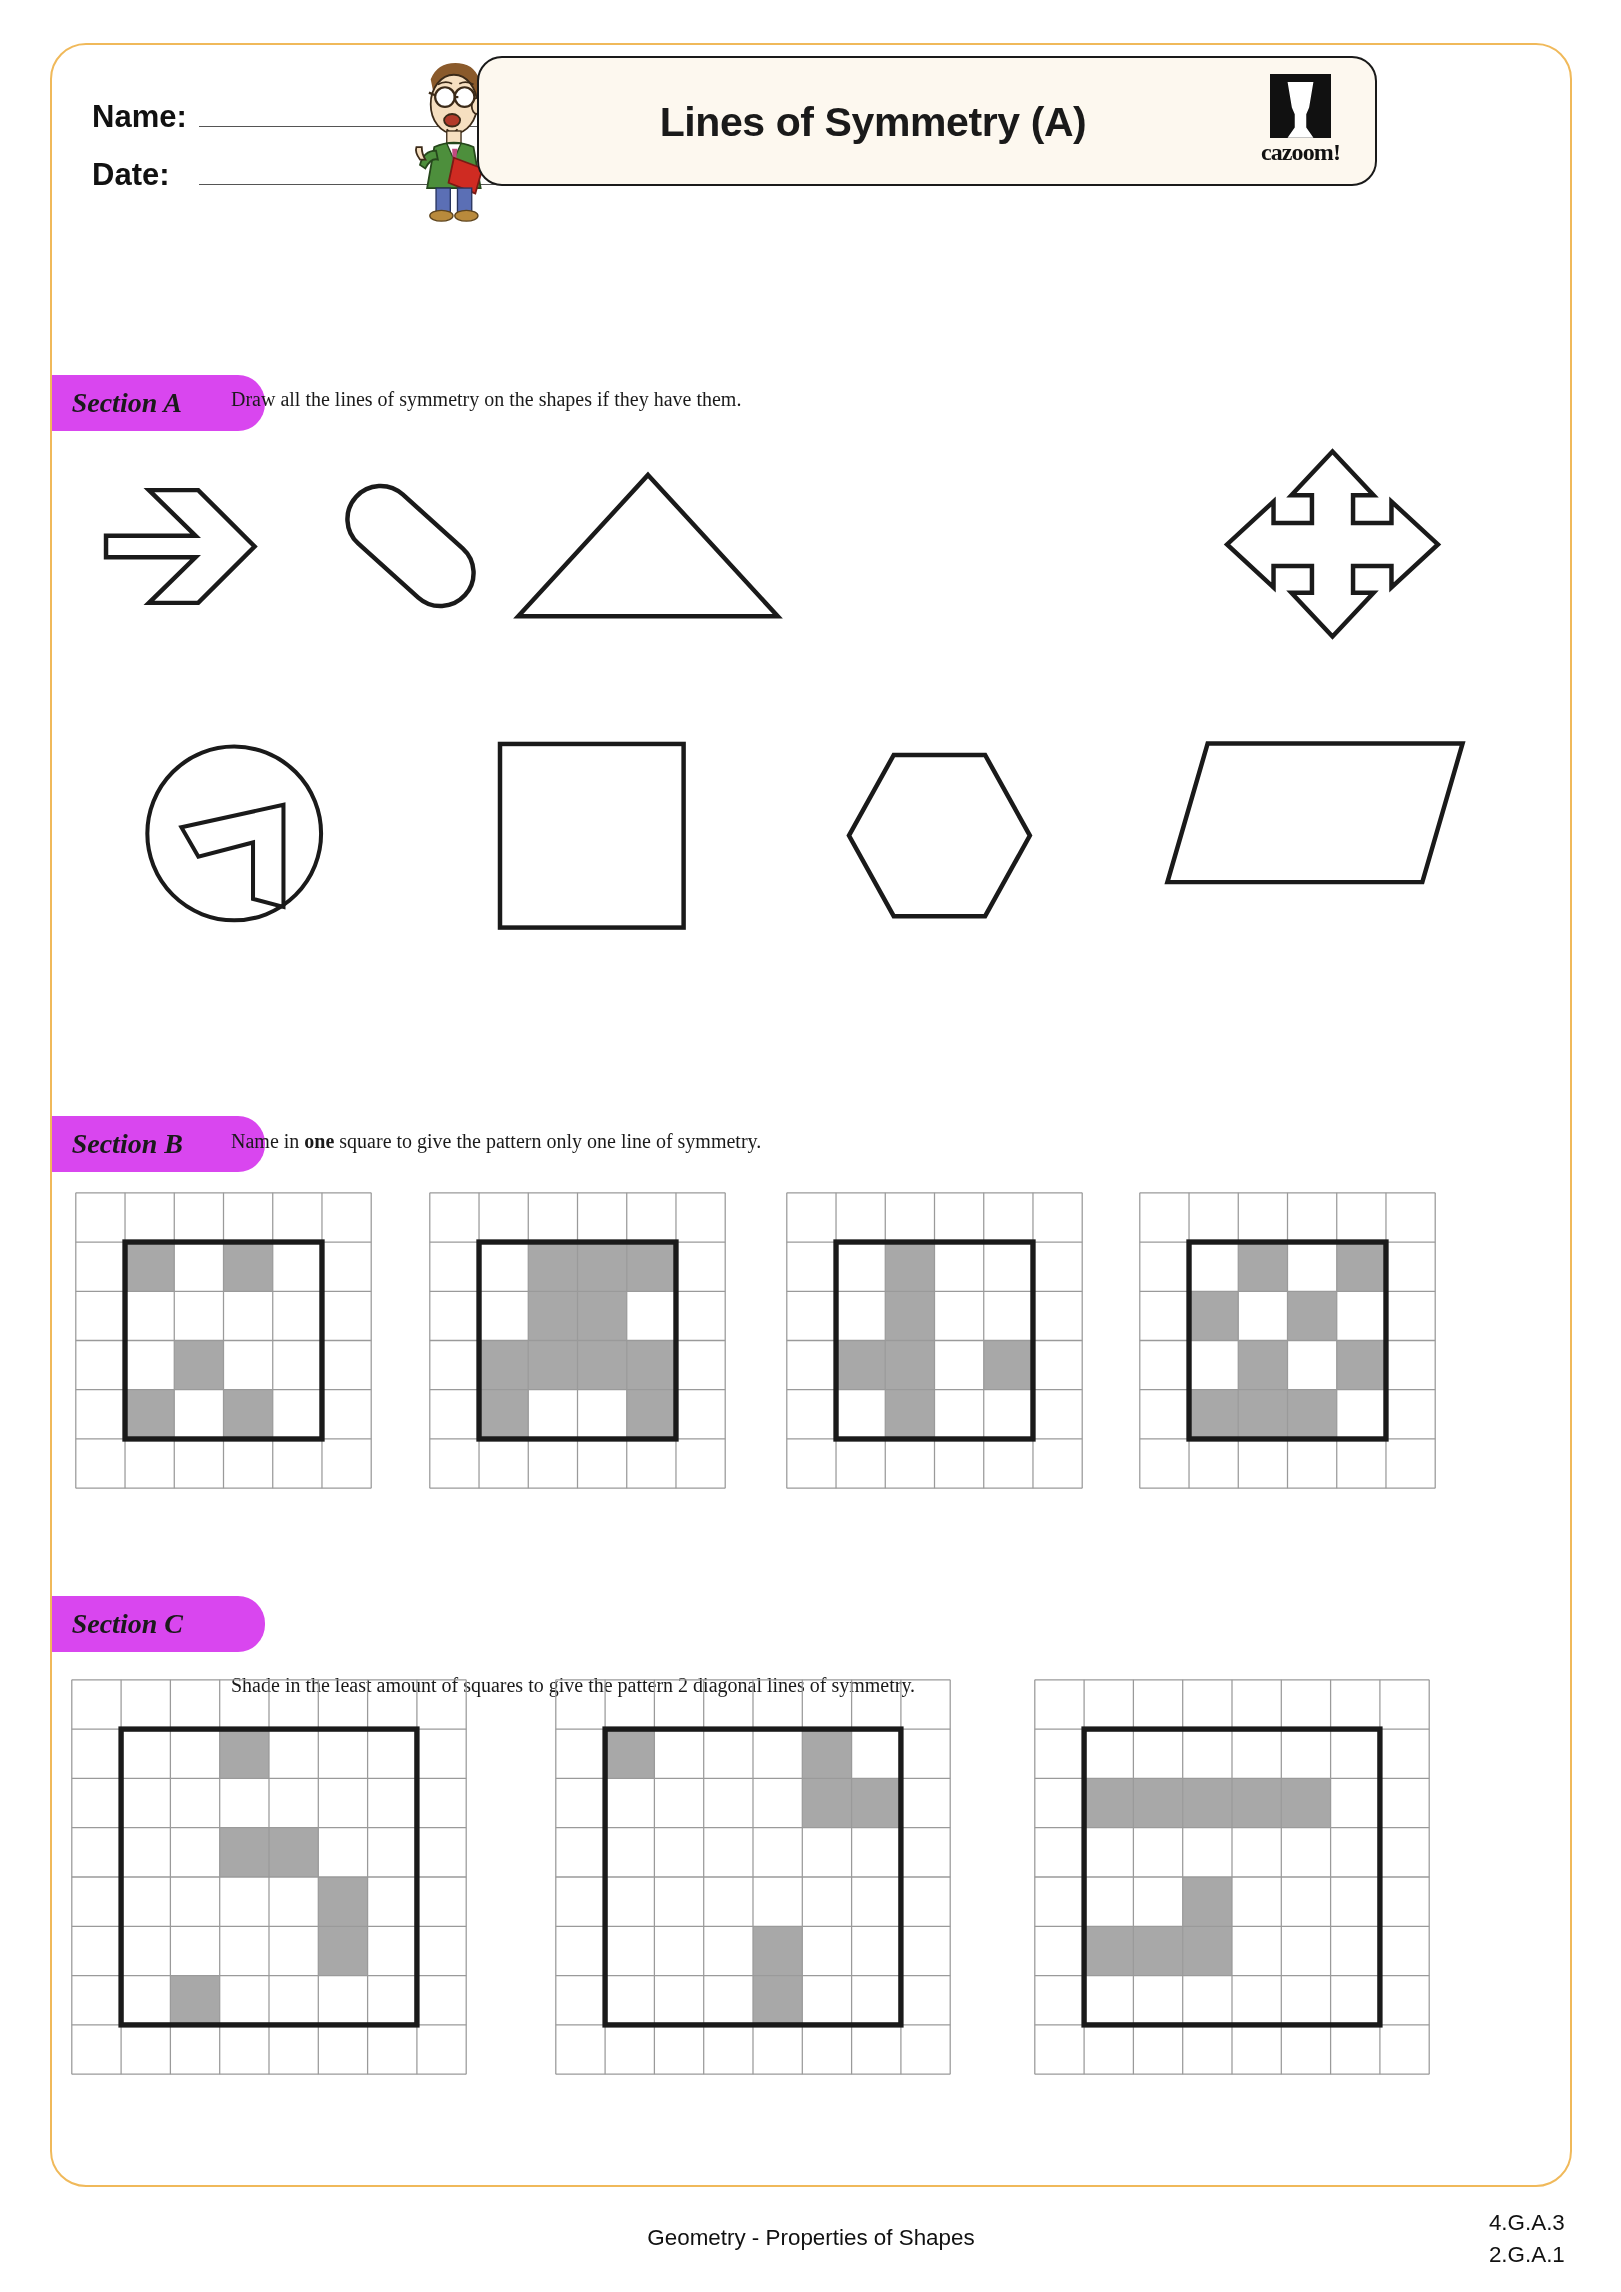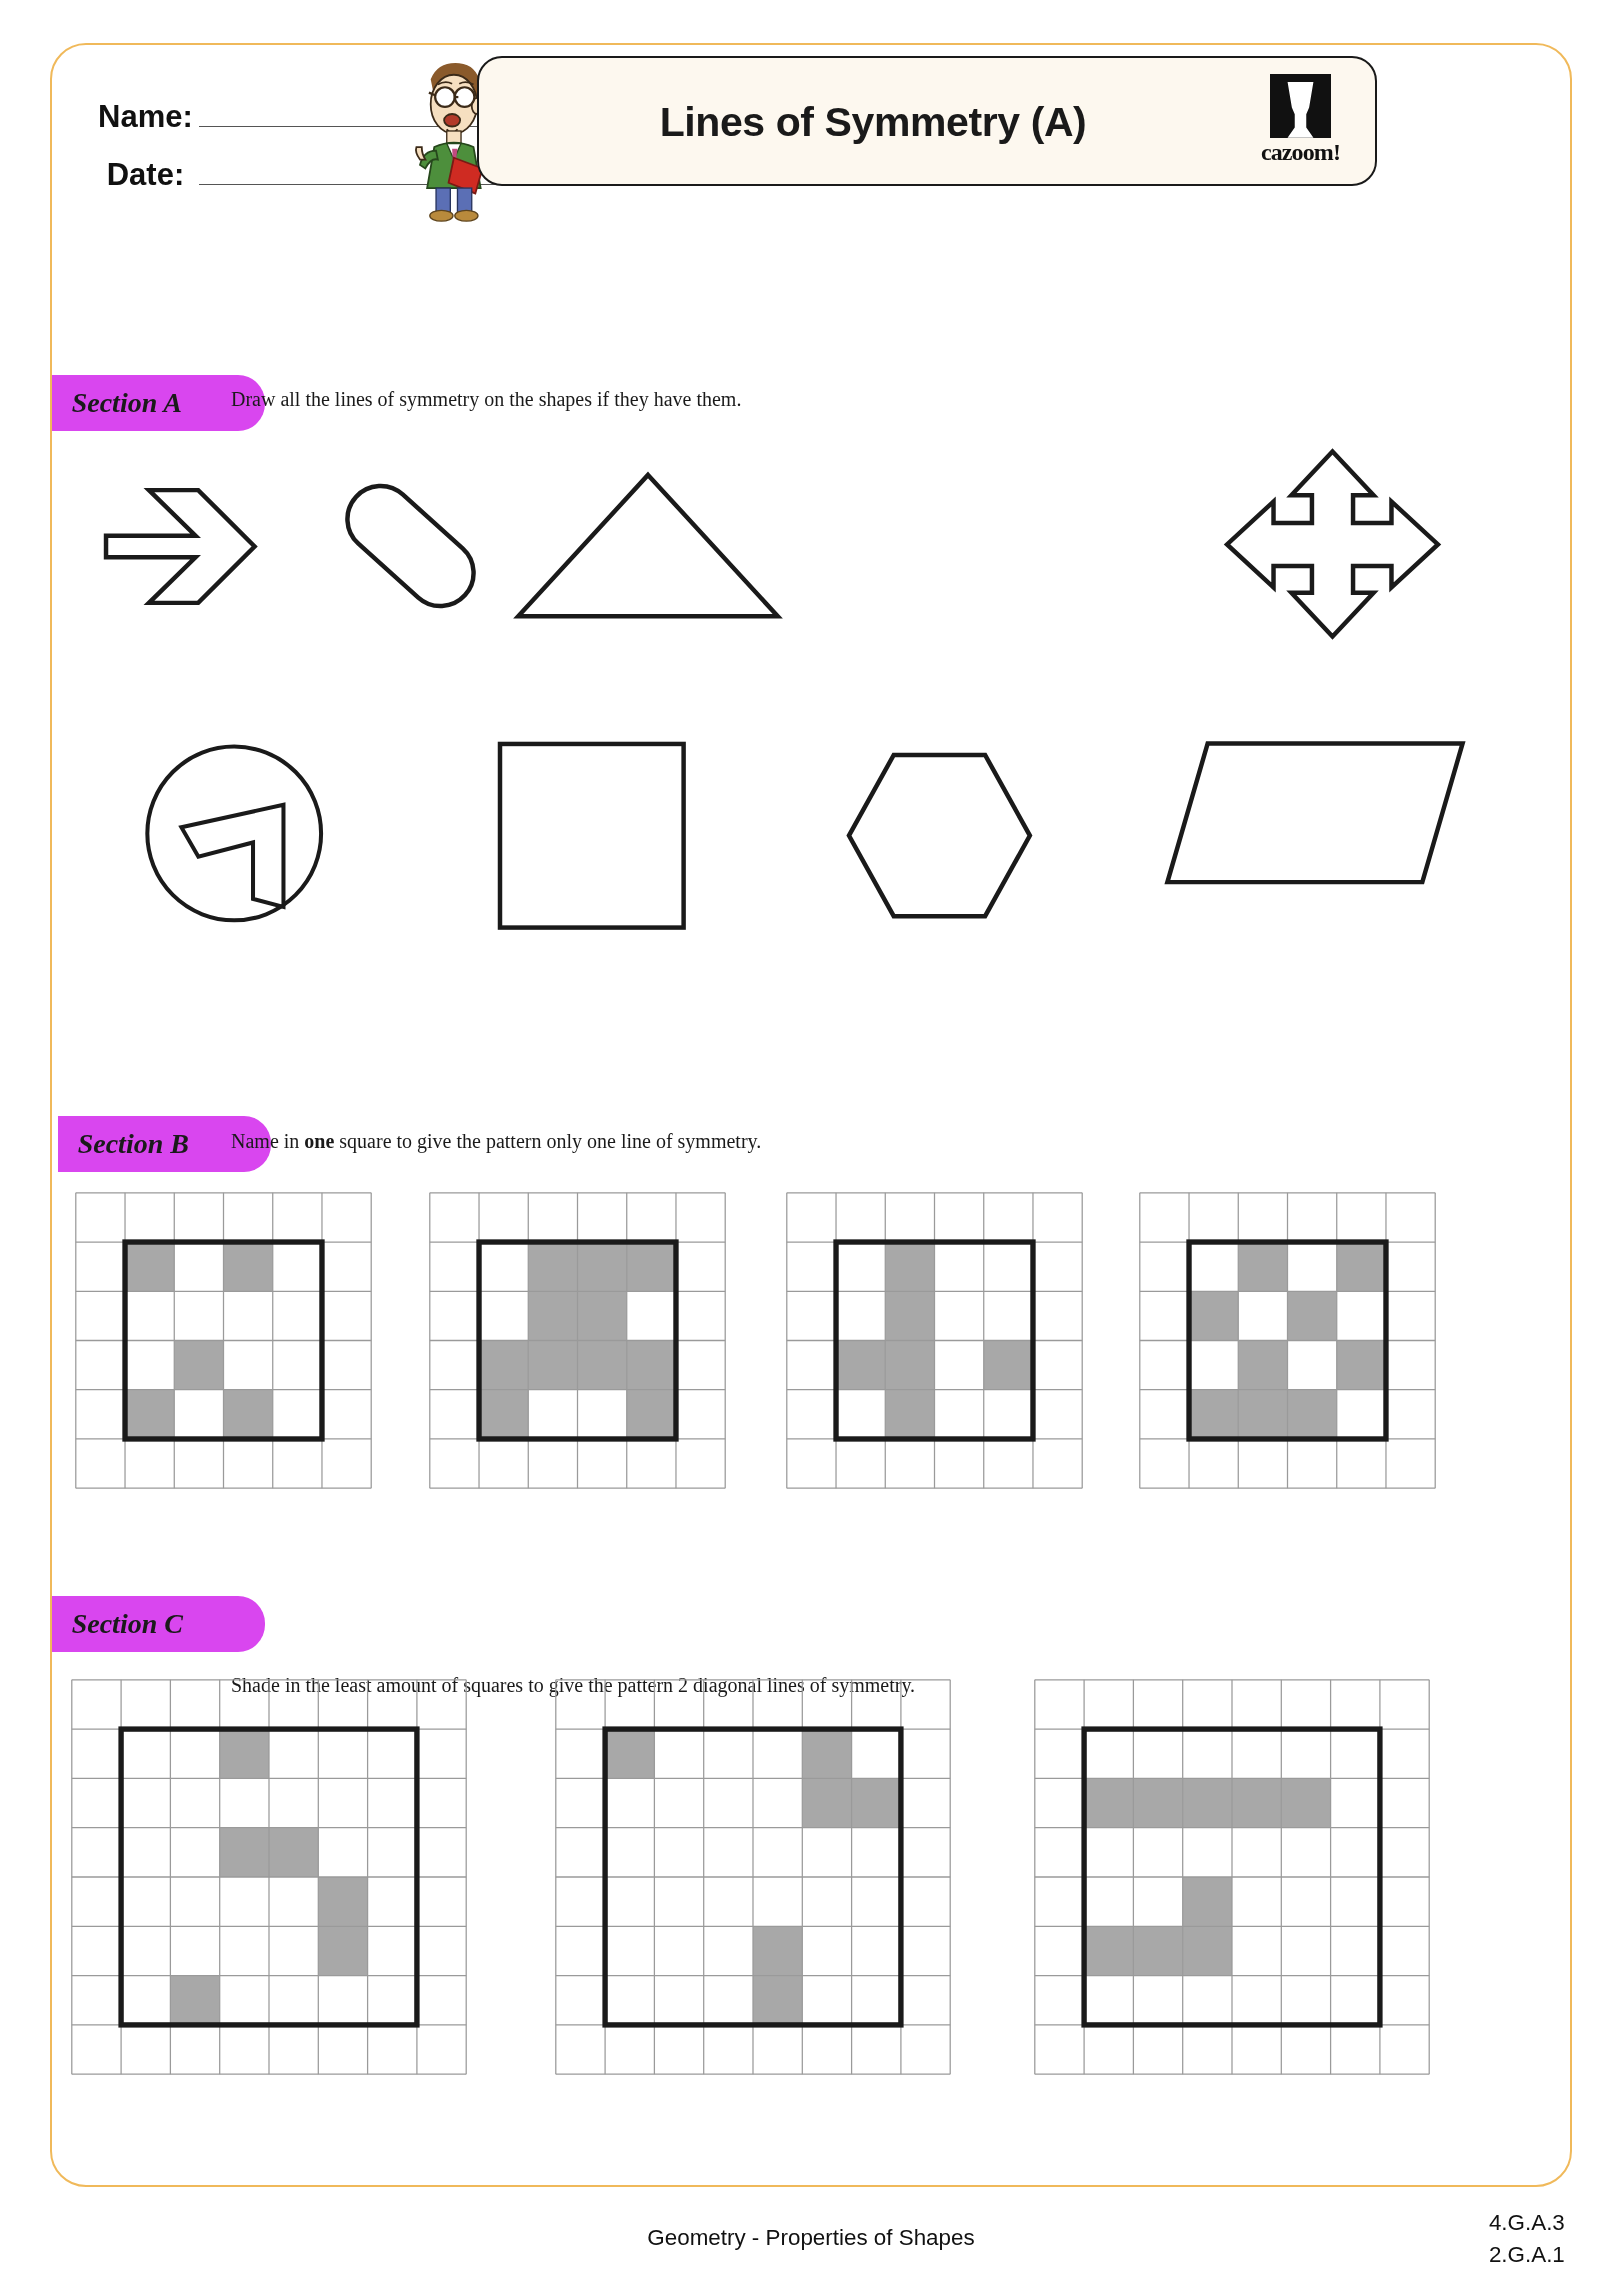--- a/index.html
+++ b/index.html
@@ -29,21 +29,20 @@
     background: #ffffff;
   }
 
   
   #header {
     position: absolute;
     left: 0;
     top: 0;
     width: 1522px;
     height: 269px;
-    text-align: center;
   }
   .field-row {
     position: absolute;
     display: flex;
     align-items: baseline;
   }
   .field-label {
     font-size: 31px;
     font-weight: bold;
     color: #111;
@@ -316,21 +315,21 @@
       <path d="M60 12 L162 12 L212 102 L162 192 L60 192 L10 102 Z" fill="#ffffff" stroke="#1a1a1a" stroke-width="5" stroke-linejoin="miter"></path>
     </svg>
   </div>
 
   <div class="shape-cell" style="left:1102px; top:685px;">
     <svg width="322" height="179" viewBox="0 0 360 200">
       <path d="M60 15 L345 15 L300 170 L15 170 Z" fill="#ffffff" stroke="#1a1a1a" stroke-width="5" stroke-linejoin="miter"></path>
     </svg>
   </div>
 
-  <div class="section-tag" style="left:0px; top:1071px;margin-left:6px;">Section B</div>
+  <div class="section-tag" style="left:0px; top:1071px;">Section B</div>
   <div class="section-instr" style="left:179px; top:1085px;"><span>Name in </span><b>one</b><span> square to give the pattern only one line of symmetry.</span></div>
 
   <div class="grid-wrap" id="sb-grid-0" style="left:22.4px;  top:1146px;">
       <svg width="299" height="299" viewBox="0 0 334 334">
         <g transform="translate(2,2)">
           <rect x="55" y="55" width="55" height="55" fill="#a8a8a8"></rect>
           <rect x="165" y="55" width="55" height="55" fill="#a8a8a8"></rect>
           <rect x="110" y="165" width="55" height="55" fill="#a8a8a8"></rect>
           <rect x="55" y="220" width="55" height="55" fill="#a8a8a8"></rect>
           <rect x="165" y="220" width="55" height="55" fill="#a8a8a8"></rect>

